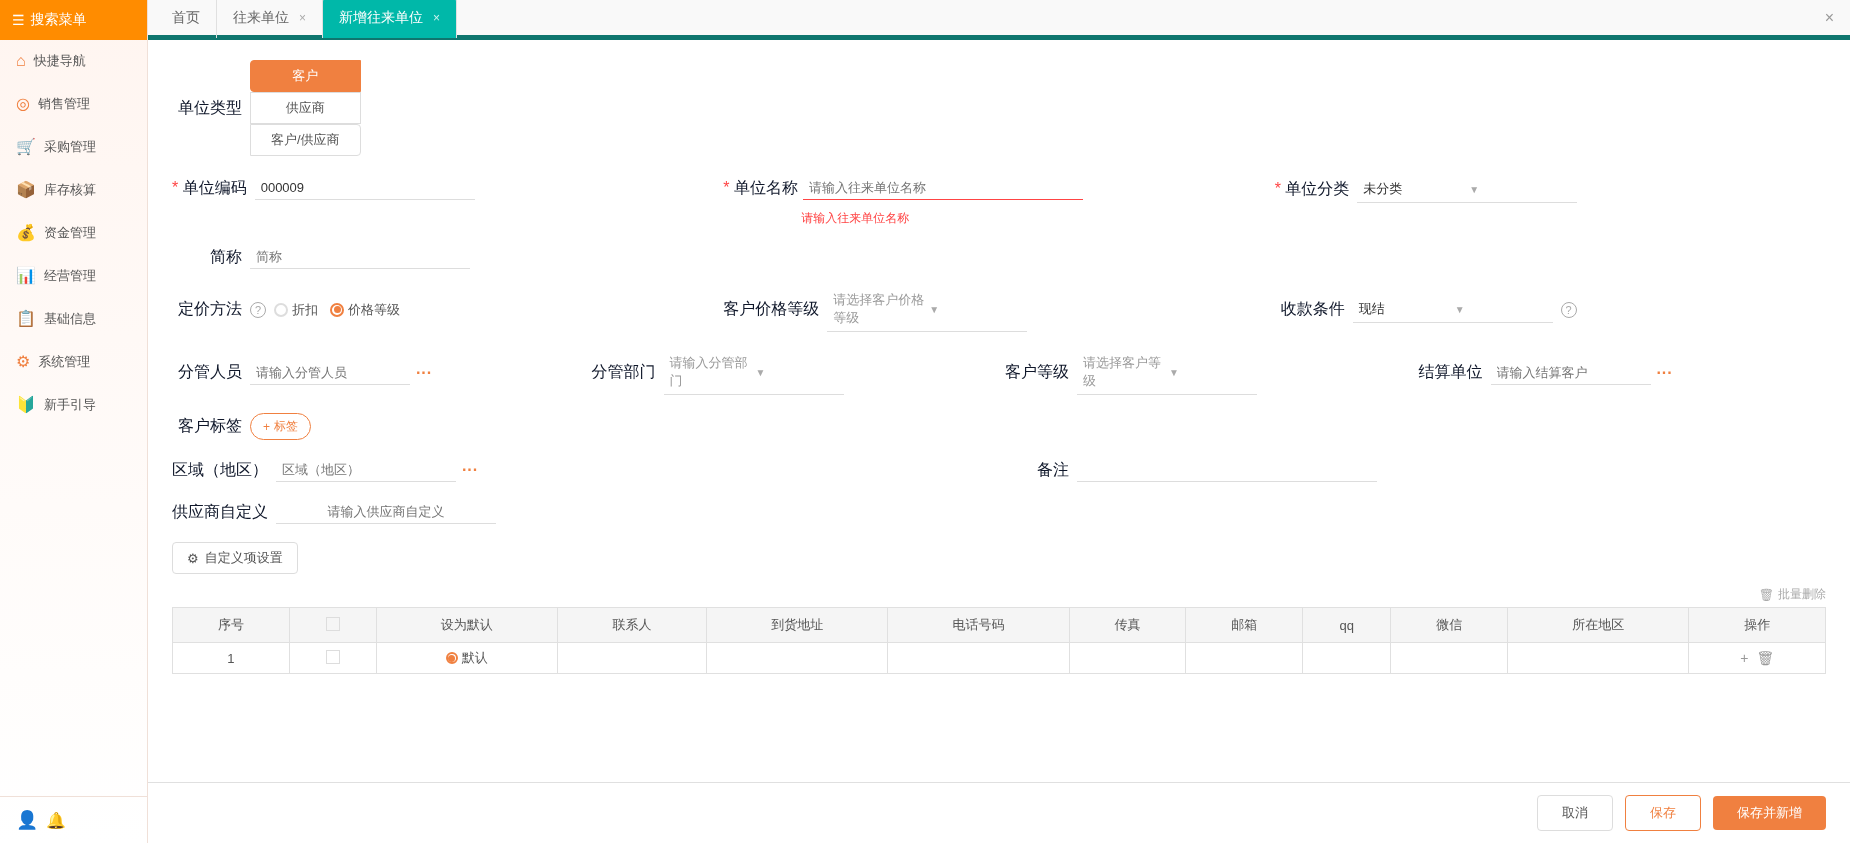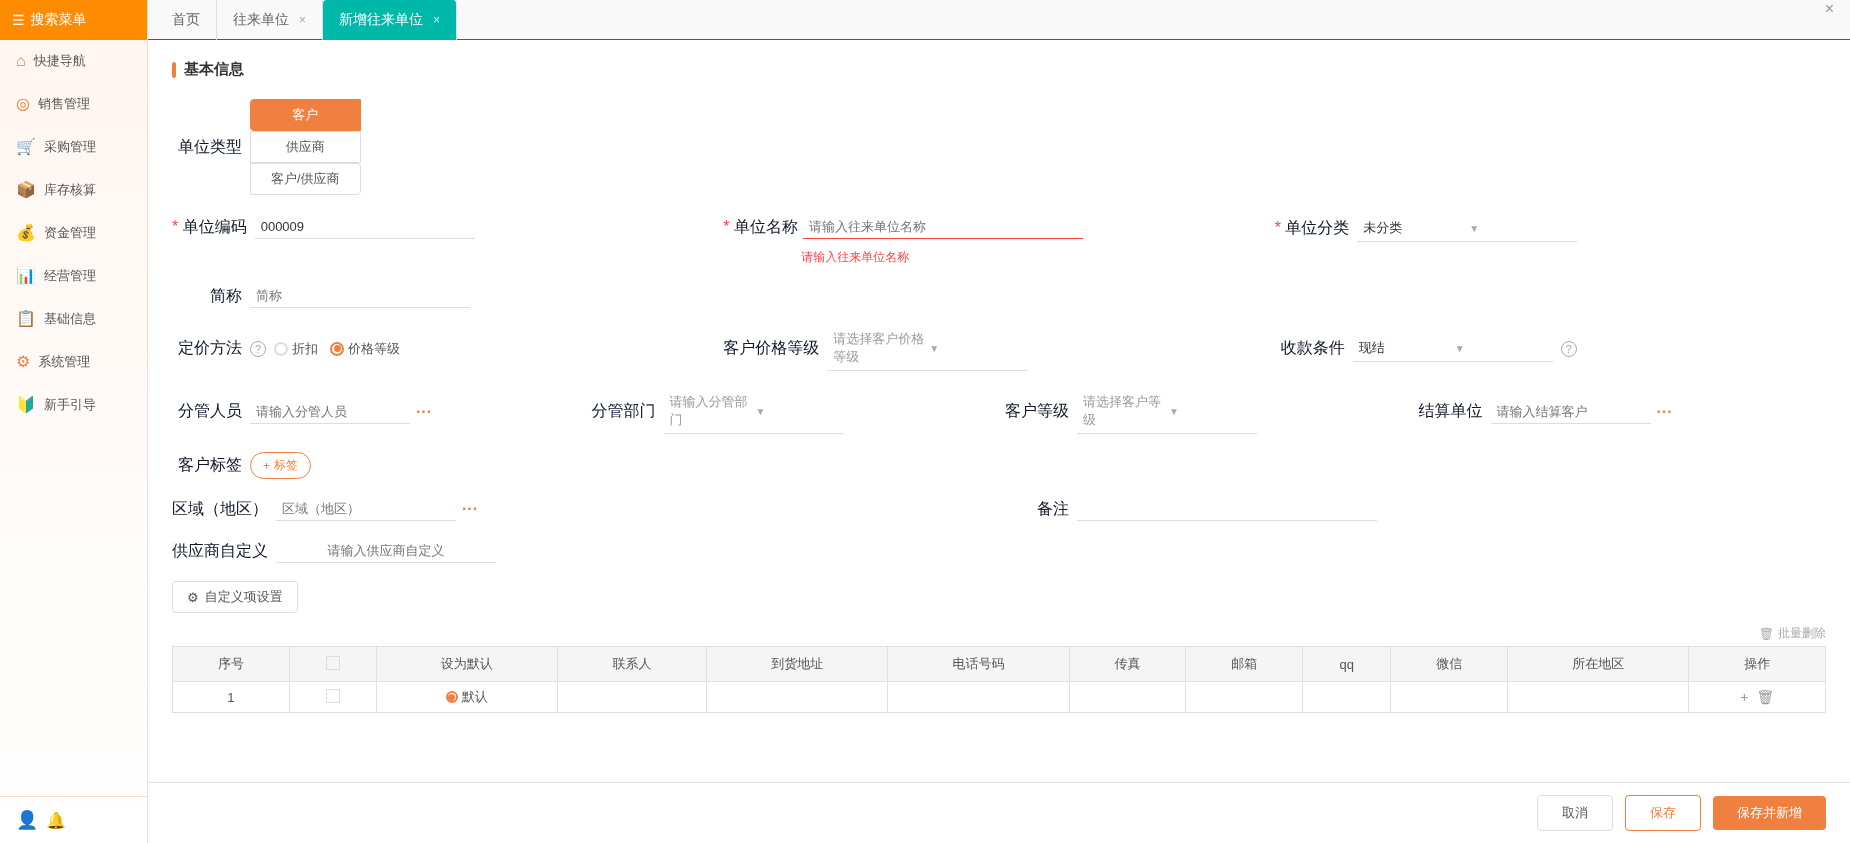--- a/index.html
+++ b/index.html
@@ -48,22 +48,23 @@
     .main {
       flex: 1;
       display: flex;
       flex-direction: column;
       overflow: hidden;
     }
 
     
     .tab-bar {
       background: #f9f9f9;
-      border-bottom: 1px solid #0f766e;
-      display: flex;
+      border-bottom: 5px solid #0f766e;
+      display: flex;
+      align-items: center;
       height: 40px;
       padding: 0 8px;
     }
     .tab {
       display: flex;
       align-items: center;
       padding: 0 16px;
       height: 40px;
       cursor: pointer;
       color: #666;
@@ -438,24 +439,20 @@
     </div>
     <div class="tab active">
       <span>新增往来单位</span>
       <span class="close-btn">×</span>
     </div>
     <div class="tab-close-right">×</div>
   </div>
 
   <div class="form-container">
 
-    <div class="section-header">
-      <div class="bar"></div>
-      <span>基本信息</span>
-    </div>
 
     <div class="form-row" style="margin-bottom:20px; align-items:center;">
       <div class="form-field" style="flex:none; gap:8px;">
         <span class="form-label" style="min-width:70px;">单位类型</span>
         <div class="unit-type-group">
           <button class="unit-type-btn active">客户</button>
           <button class="unit-type-btn">供应商</button>
           <button class="unit-type-btn">客户/供应商</button>
         </div>
       </div>

